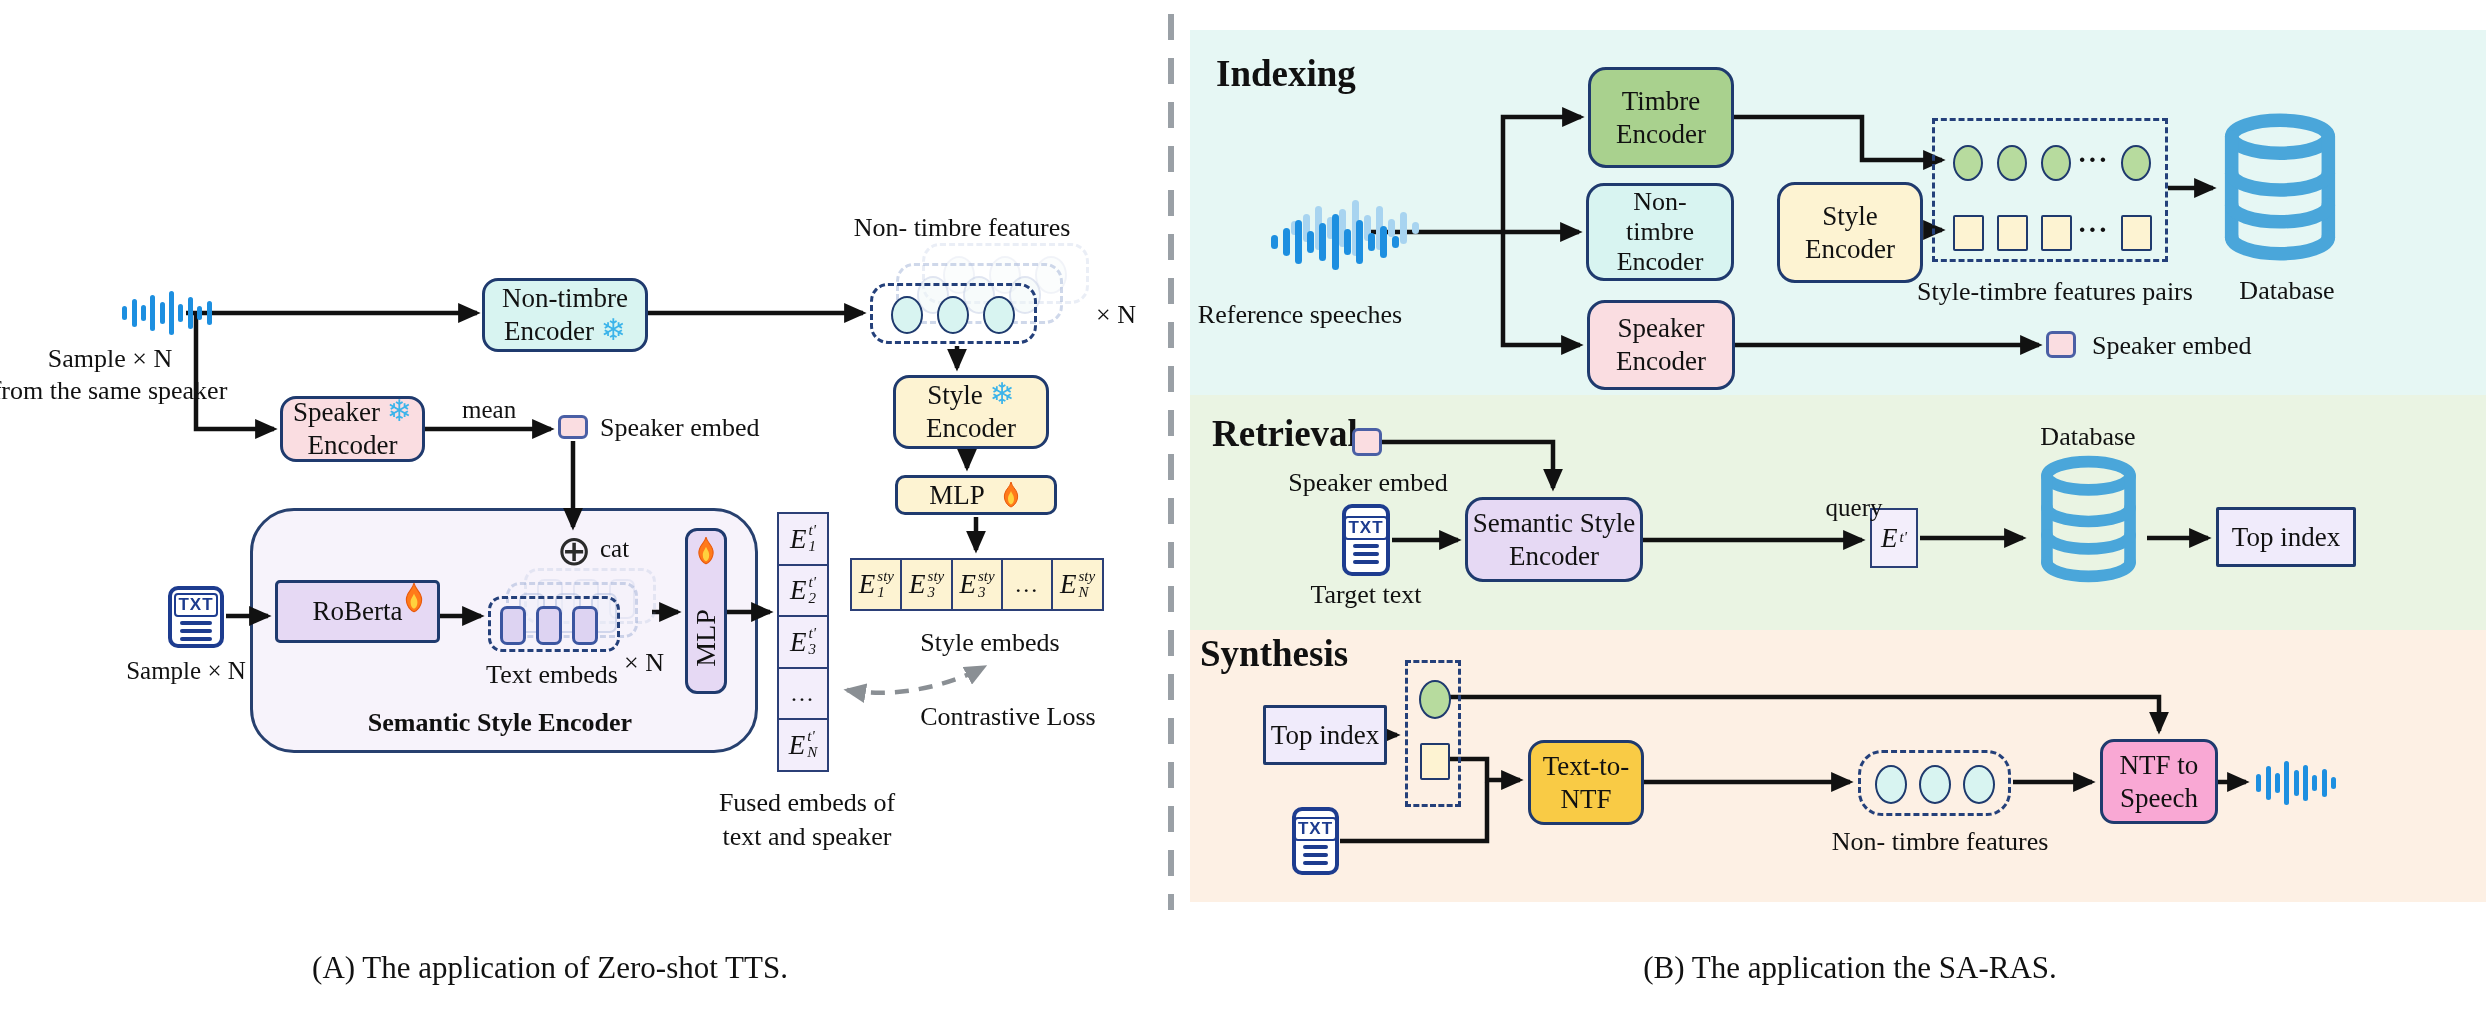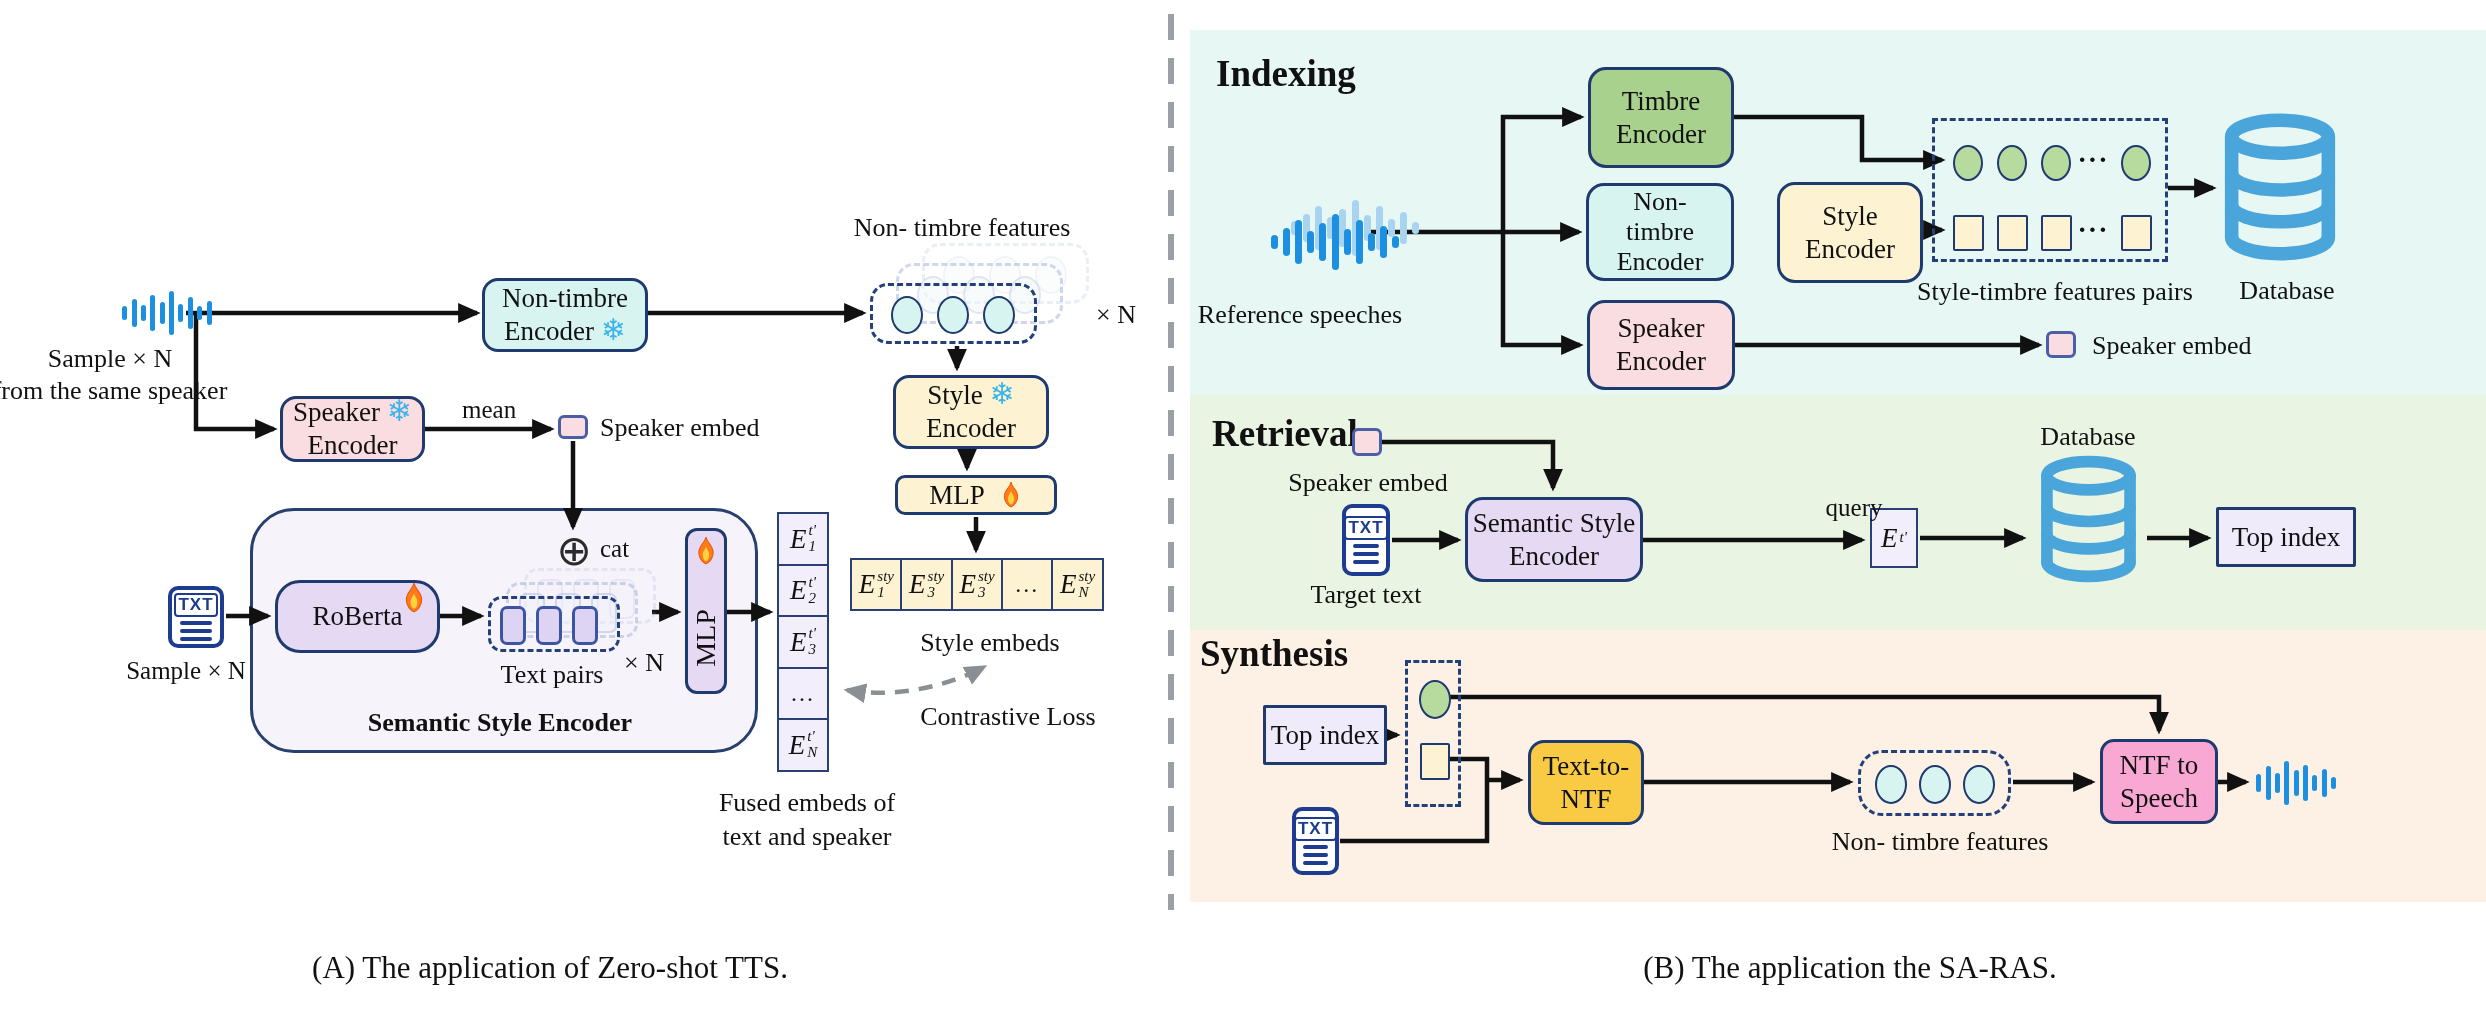--- a/index.html
+++ b/index.html
@@ -151,21 +151,21 @@
     <div class="lbl" style="left:600px;top:535px;font-size:25px;">cat</div>
 
     <div class="txticon" style="left:168px;top:586px;width:56px;height:62px;">
       <span class="t">TXT</span>
       <span class="ln"></span>
         <span class="ln"></span>
         <span class="ln"></span>
     </div>
     <div class="lbl ctr" style="left:186px;top:657px;font-size:25px;">Sample × N</div>
 
-    <div class="box purple" style="left:275px;top:580px;width:165px;height:73px;border-radius:25px;">
+    <div class="box purple" style="left:275px;top:580px;width:165px;height:63px;border-radius:5px;">
       <span>RoBerta</span>
     </div>
     <svg class="flame" width="28" height="32" viewBox="0 0 24 28" style="position:absolute;left:400px;top:582px;z-index:4;">
       <path d="M12 1 C13 6 17 8 18 12 C20 17 17 24 12 26 C7 24 4 17 6 12 C7 8 11 6 12 1Z" fill="#ff7a1a" stroke="#e8590c" stroke-width="1"></path>
       <path d="M12 10 C13 13 15 14 15 18 C15 21 13.5 23 12 23.5 C10.5 23 9 21 9 18 C9 14 11 13 12 10Z" fill="#ffd23e"></path>
     </svg>
 
     <div class="dashedbox rnd ghost2" style="left:524px;top:568px;width:132px;height:56px;border-radius:14px;border-color:#8fa3cf;">
       <div class="gh-sq" style="left:10px;top:8px;width:26px;height:40px;"></div>
       <div class="gh-sq" style="left:46px;top:8px;width:26px;height:40px;"></div>
@@ -174,21 +174,21 @@
     <div class="dashedbox rnd ghost" style="left:506px;top:582px;width:132px;height:56px;border-radius:14px;border-color:#8fa3cf;">
       <div class="gh-sq" style="left:10px;top:8px;width:26px;height:40px;"></div>
       <div class="gh-sq" style="left:46px;top:8px;width:26px;height:40px;"></div>
       <div class="gh-sq" style="left:82px;top:8px;width:26px;height:40px;"></div>
     </div>
     <div class="dashedbox rnd" style="left:488px;top:596px;width:132px;height:56px;border-radius:14px;">
       <div class="tesq" style="left:9px;top:7px;width:26px;height:39px;"></div>
       <div class="tesq" style="left:45px;top:7px;width:26px;height:39px;"></div>
       <div class="tesq" style="left:81px;top:7px;width:26px;height:39px;"></div>
     </div>
-    <div class="lbl ctr" style="left:552px;top:660px;">Text pairs</div>
+    <div class="lbl ctr" style="left:552px;top:660px;">Text embeds</div>
     <div class="lbl" style="left:624px;top:648px;">× N</div>
 
     <div class="mlpv" style="left:685px;top:528px;width:42px;height:166px;">
       <svg class="flame" width="26" height="30" viewBox="0 0 24 28" style="margin-top:5px;">
         <path d="M12 1 C13 6 17 8 18 12 C20 17 17 24 12 26 C7 24 4 17 6 12 C7 8 11 6 12 1Z" fill="#ff7a1a" stroke="#e8590c" stroke-width="1"></path>
         <path d="M12 10 C13 13 15 14 15 18 C15 21 13.5 23 12 23.5 C10.5 23 9 21 9 18 C9 14 11 13 12 10Z" fill="#ffd23e"></path>
       </svg>
       <span class="vtxt">MLP</span>
     </div>
 

